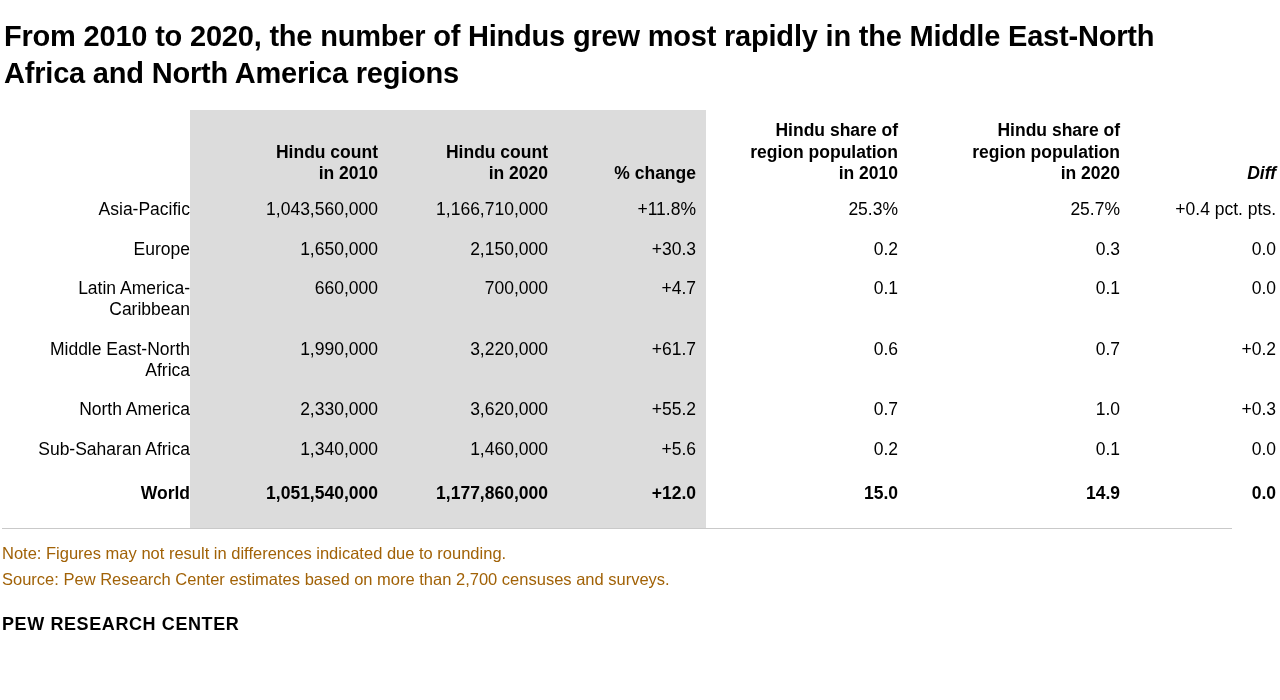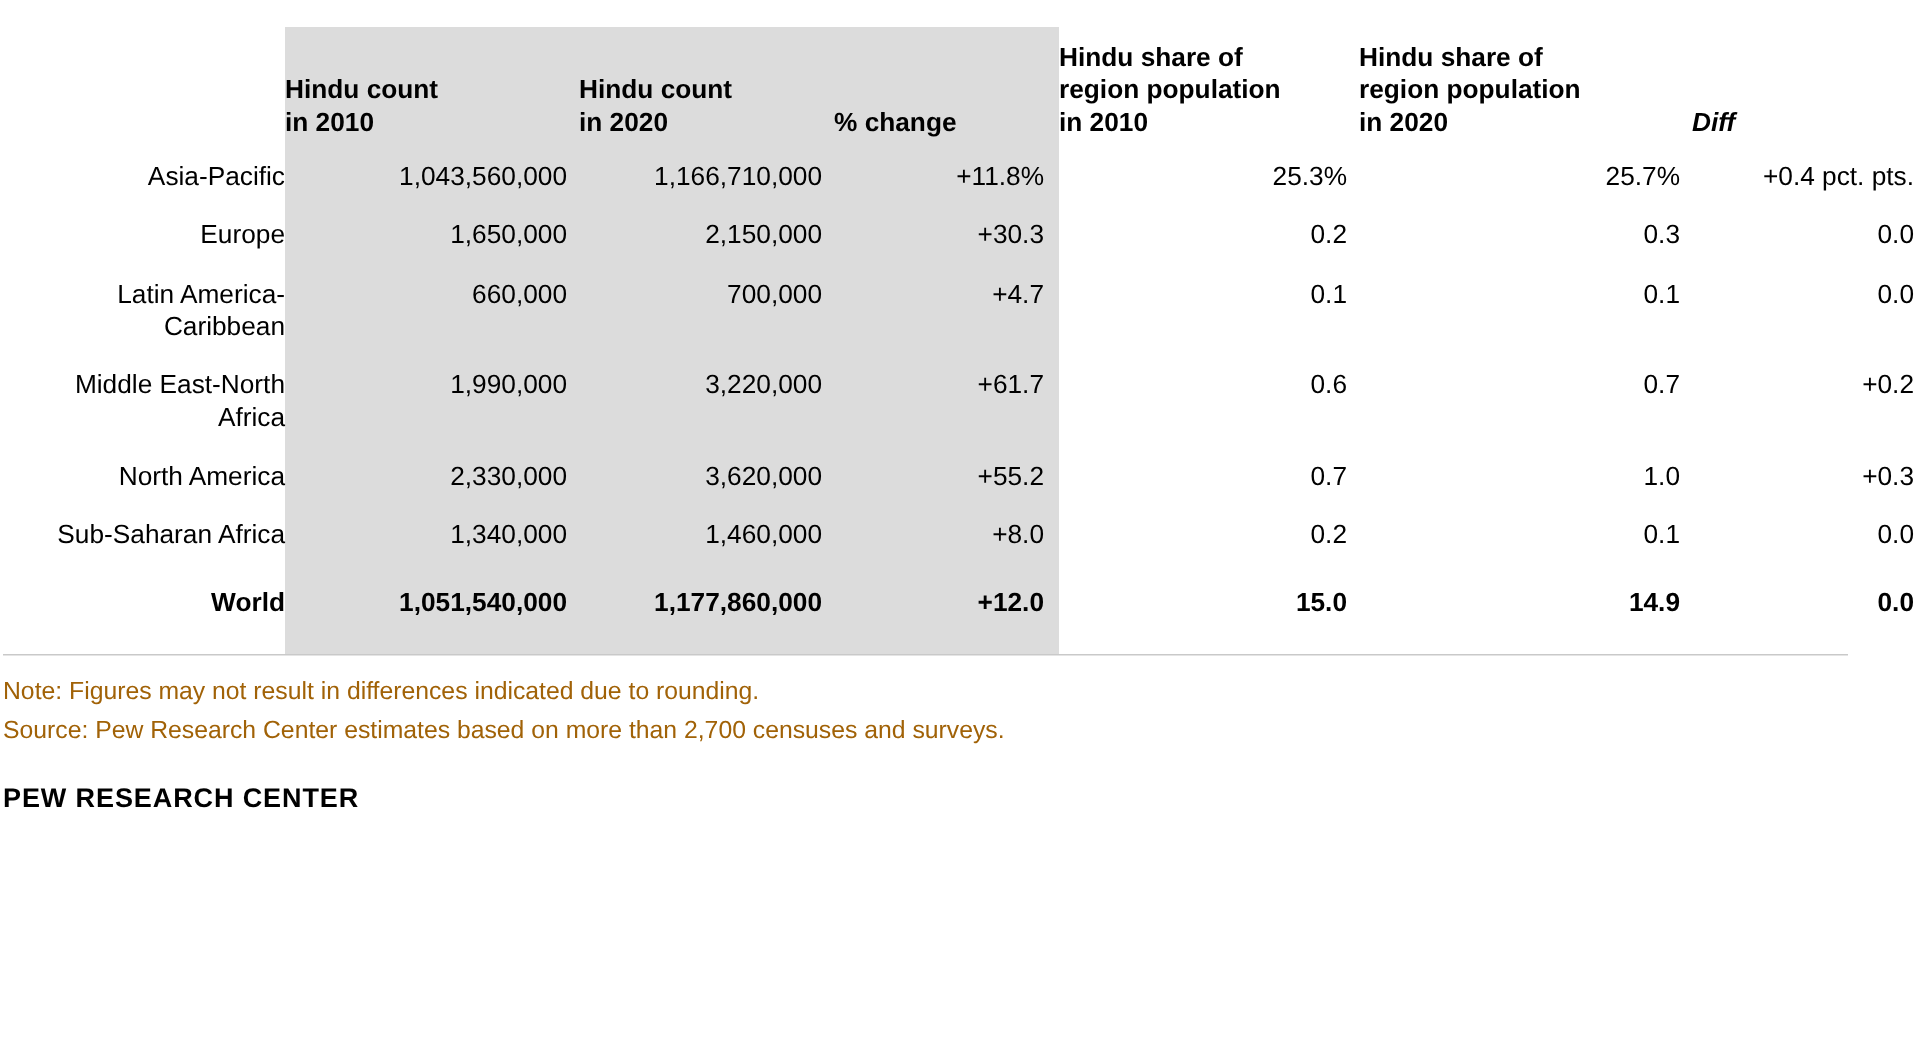--- a/index.html
+++ b/index.html
@@ -57,21 +57,21 @@
   col.c-share10 { width: 200px; }
   col.c-share20 { width: 222px; }
   col.c-diff    { width: 152px; }
 
   thead th {
     font-weight: bold;
     font-size: 17.5px;
     line-height: 1.22;
     vertical-align: bottom;
     padding: 0 0 6px 0;
-    text-align: left;
+    text-align: right;
     height: 74px;
   }
   thead th.region-head { text-align: left; }
   thead th.pad-r { padding-right: 8px; }
   thead th.pad-r-wide { padding-right: 10px; }
   thead th.diff-head {
     font-style: italic;
     padding-right: 4px;
   }
   tbody td {
@@ -115,20 +115,21 @@
     font-weight: bold;
     letter-spacing: 0.6px;
     color: #000;
   }
 </style>
 </head>
 <body>
 
 <div class="page">
 
+  <div class="title">From 2010 to 2020, the number of Hindus grew most rapidly in the Middle East-North Africa and North America regions</div>
 
   <div class="table-wrap">
     <div class="shade"></div>
 
     <table>
       <colgroup>
         <col class="c-region">
         <col class="c-count10">
         <col class="c-count20">
         <col class="c-change">
@@ -204,21 +205,21 @@
           <td class="pad-r">3,620,000</td>
           <td class="pad-r-wide">+55.2</td>
           <td class="pad-r">0.7</td>
           <td class="pad-r">1.0</td>
           <td class="diff">+0.3</td>
         </tr>
         <tr>
           <td class="region">Sub-Saharan Africa</td>
           <td class="pad-r">1,340,000</td>
           <td class="pad-r">1,460,000</td>
-          <td class="pad-r-wide">+8.0</td>
+          <td class="pad-r-wide">+5.6</td>
           <td class="pad-r">0.2</td>
           <td class="pad-r">0.1</td>
           <td class="diff">0.0</td>
         </tr>
         <tr class="total">
           <td class="region">World</td>
           <td class="pad-r">1,051,540,000</td>
           <td class="pad-r">1,177,860,000</td>
           <td class="pad-r-wide">+12.0</td>
           <td class="pad-r">15.0</td>

